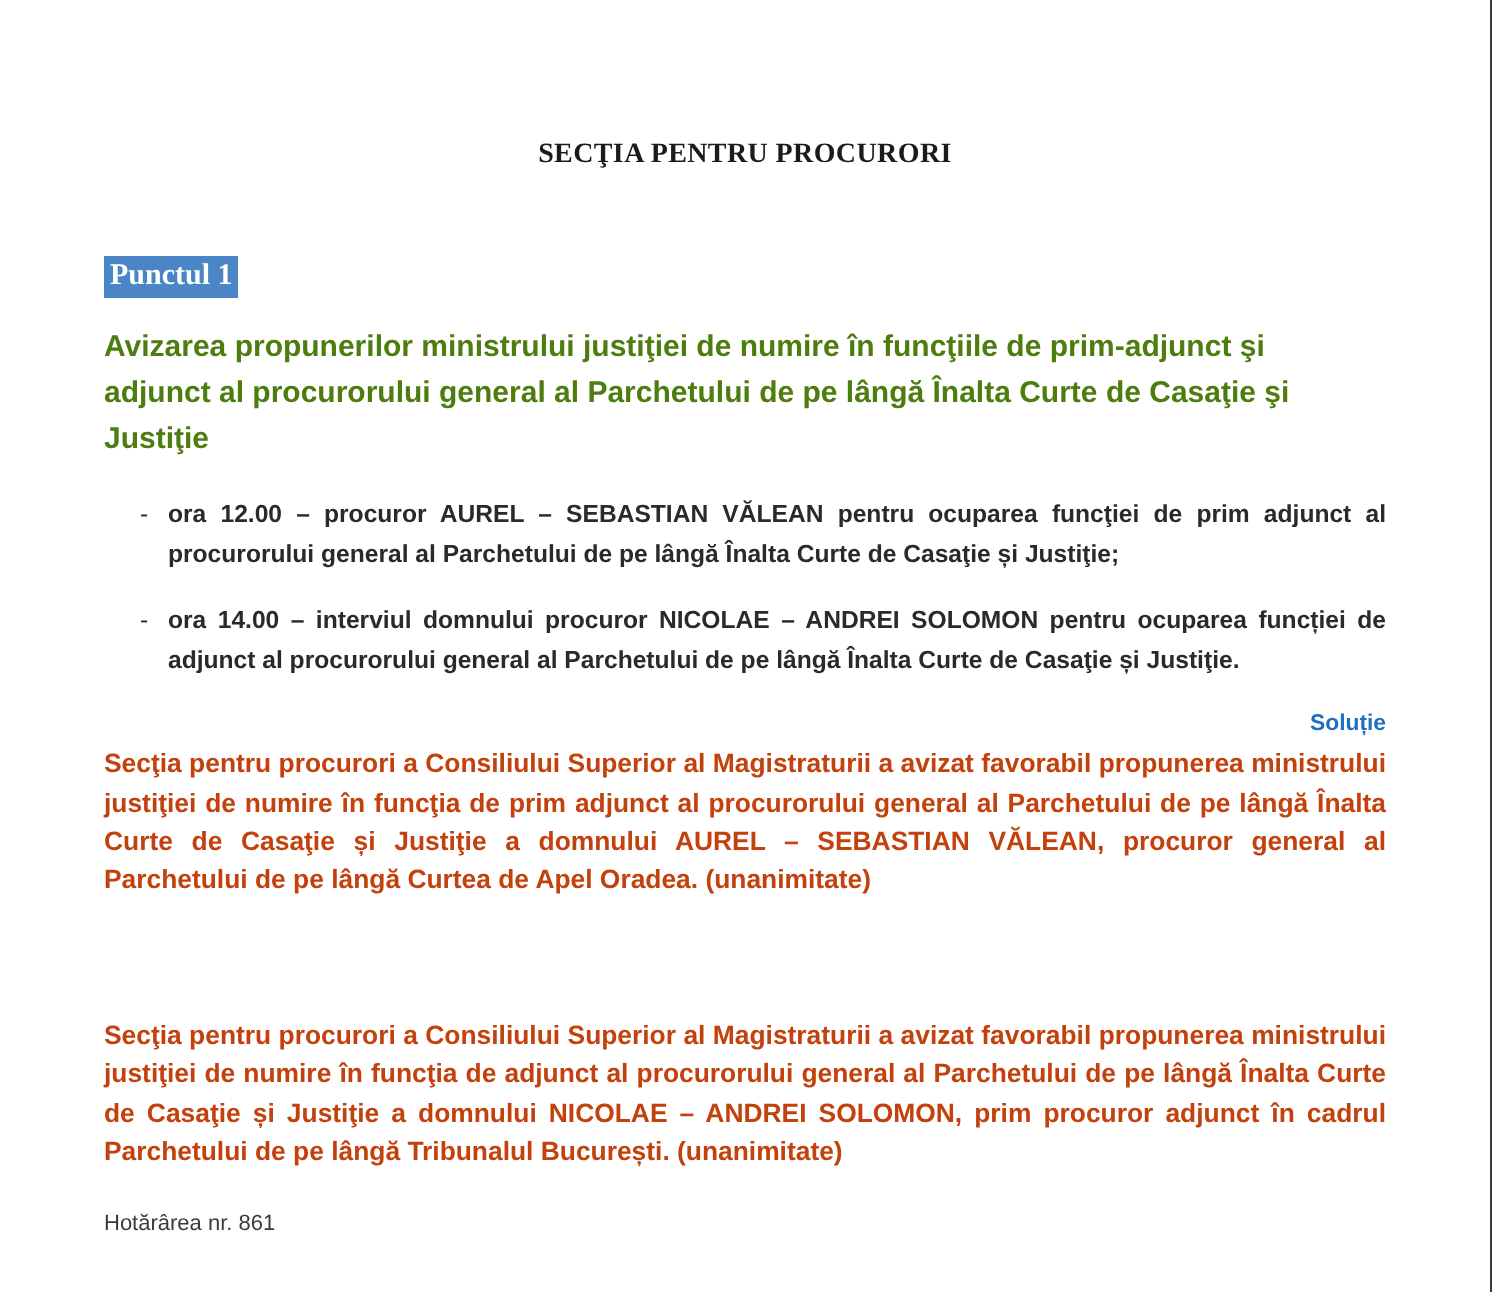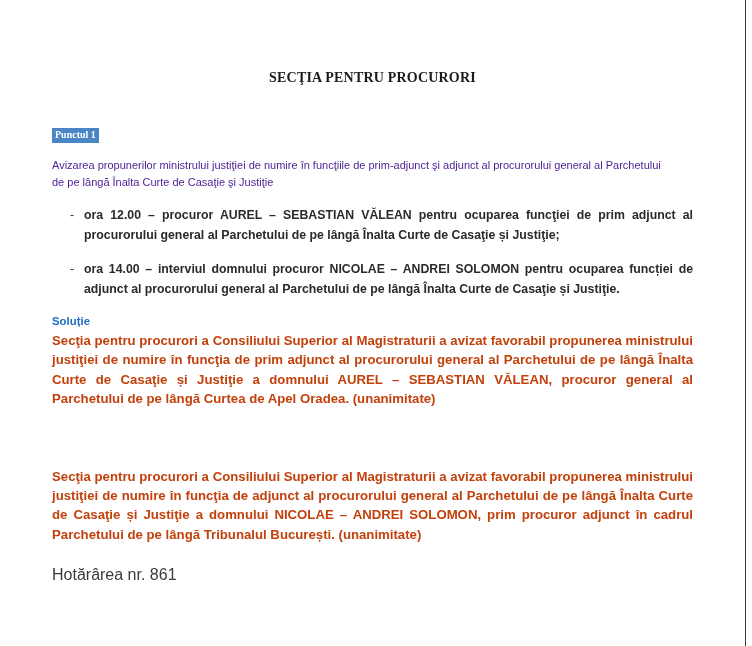--- a/index.html
+++ b/index.html
@@ -66,40 +66,40 @@
     display: flex;
     align-items: baseline;
     gap: 6px;
   }
   .point-badge {
     display: inline-block;
     background: #4a86c5;
     color: #ffffff;
     font-family: "Liberation Serif", serif;
     font-weight: bold;
-    font-size: 10px;
+    font-size: 15px;
     line-height: 1.25;
     padding: 1px 3px 2px 3px;
     white-space: nowrap;
   }
   .doc-number {
     font-family: "Liberation Serif", serif;
     font-weight: bold;
     font-size: 19px;
     color: #1f1f1f;
     letter-spacing: .3px;
   }
 
   
   .subject {
     margin-top: 14px;
-    font-size: 11px;
-    font-weight: normal;
+    font-size: 15px;
+    font-weight: bold;
     line-height: 1.52;
-    color: #4c1d95;
+    color: #4d7c0f;
     max-width: 620px;
   }
 
   
   .bullets {
     margin: 16px 0 0 0;
     padding: 0;
     list-style: none;
   }
   .bullet-item {
@@ -123,38 +123,39 @@
     font-weight: bold;
   }
 
   
   .solution-label {
     margin-top: 4px;
     font-size: 11.4px;
     font-weight: bold;
     color: #1f6fc4;
     line-height: 1.3;
+    text-align: right;
   }
   .solution-text {
     margin-top: 2px;
     font-size: 13.2px;
     font-weight: bold;
     color: #c2410c;
     line-height: 1.47;
     text-align: justify;
     text-justify: inter-word;
   }
   .solution-text.second {
     margin-top: 58px;
   }
 
   
   .decision-no {
     margin-top: 20px;
-    font-size: 16px;
+    font-size: 11px;
     color: #3a3a3a;
     line-height: 1.4;
   }
 </style>
 </head>
 <body>
 
 <div class="page-edge-rule"></div>
 
 <div class="page">

